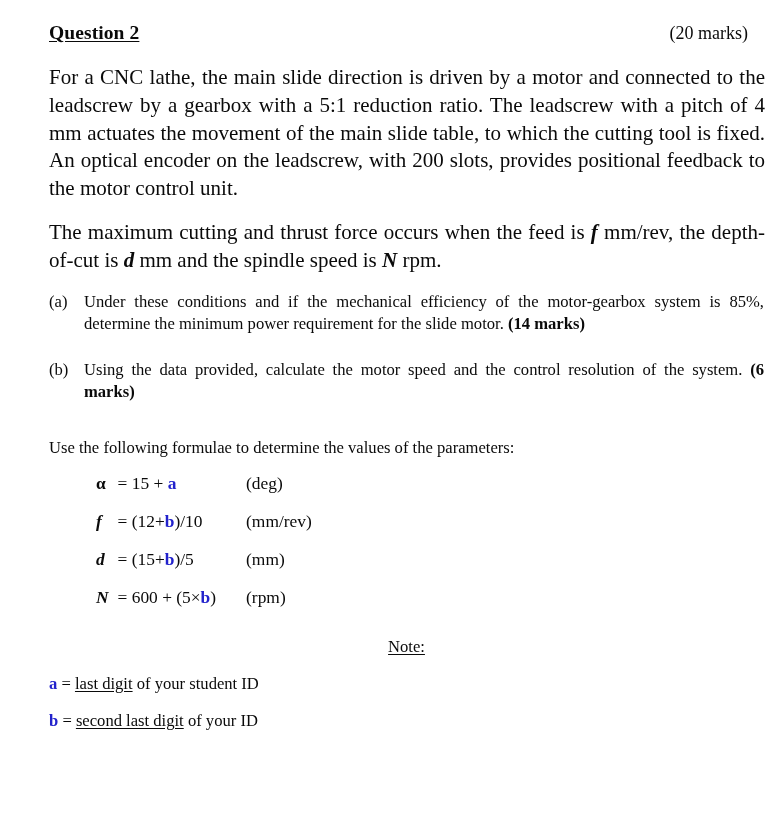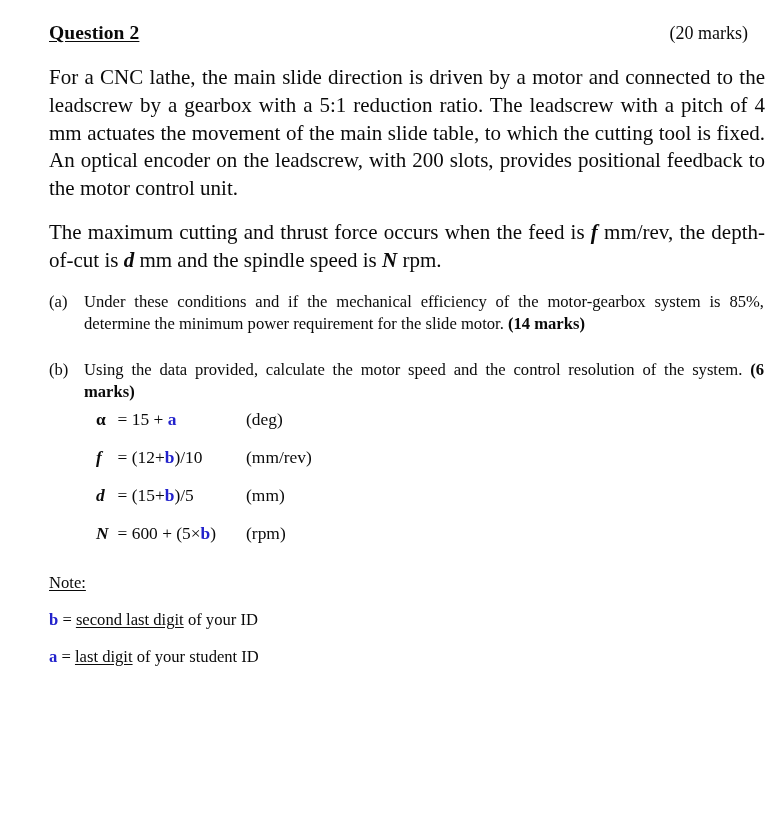--- a/index.html
+++ b/index.html
@@ -117,20 +117,21 @@
     color: #2222cc;
     font-weight: bold;
     font-style: normal;
   }
 
   
   .note-head {
     font-size: 16.6px;
     margin-top: 12px;
     margin-bottom: 17px;
+    text-align: center;
   }
   .note-line {
     font-size: 16.6px;
     margin-bottom: 17px;
   }
   sup.deg {
     font-size: 0.62em;
     vertical-align: super;
     line-height: 0;
   }
@@ -167,20 +168,21 @@
 
     <div class="qitem">
       <div class="qmarker">(b)</div>
       <div class="qbody">
         <span>Using the data provided, calculate the motor speed and the control resolution of the system. </span><b>(6 marks)</b>
       </div>
     </div>
 
   </div>
 
+  <p class="formula-intro">Use the following formulae to determine the values of the parameters:</p>
 
   <table class="formulas">
     <tbody>
       <tr>
         <td class="f-sym upright">α</td>
         <td class="f-expr">
           <span>= 15 + </span><span class="var">a</span><span></span>
         </td>
         <td class="f-unit">(deg)</td>
       </tr>
@@ -206,20 +208,20 @@
         <td class="f-unit">(rpm)</td>
       </tr>
     </tbody>
   </table>
 
   <div class="note-head">
     <u>Note:</u>
   </div>
 
   <div class="note-line">
+    <span class="var">a</span><span> = </span><u>last digit</u><span> of your student ID</span>
+  </div>
+
+  <div class="note-line">
     <span class="var">b</span><span> = </span><u>second last digit</u><span> of your ID</span>
   </div>
 
-  <div class="note-line">
-    <span class="var">a</span><span> = </span><u>last digit</u><span> of your student ID</span>
-  </div>
-
 </div>
 
 </body></html>

